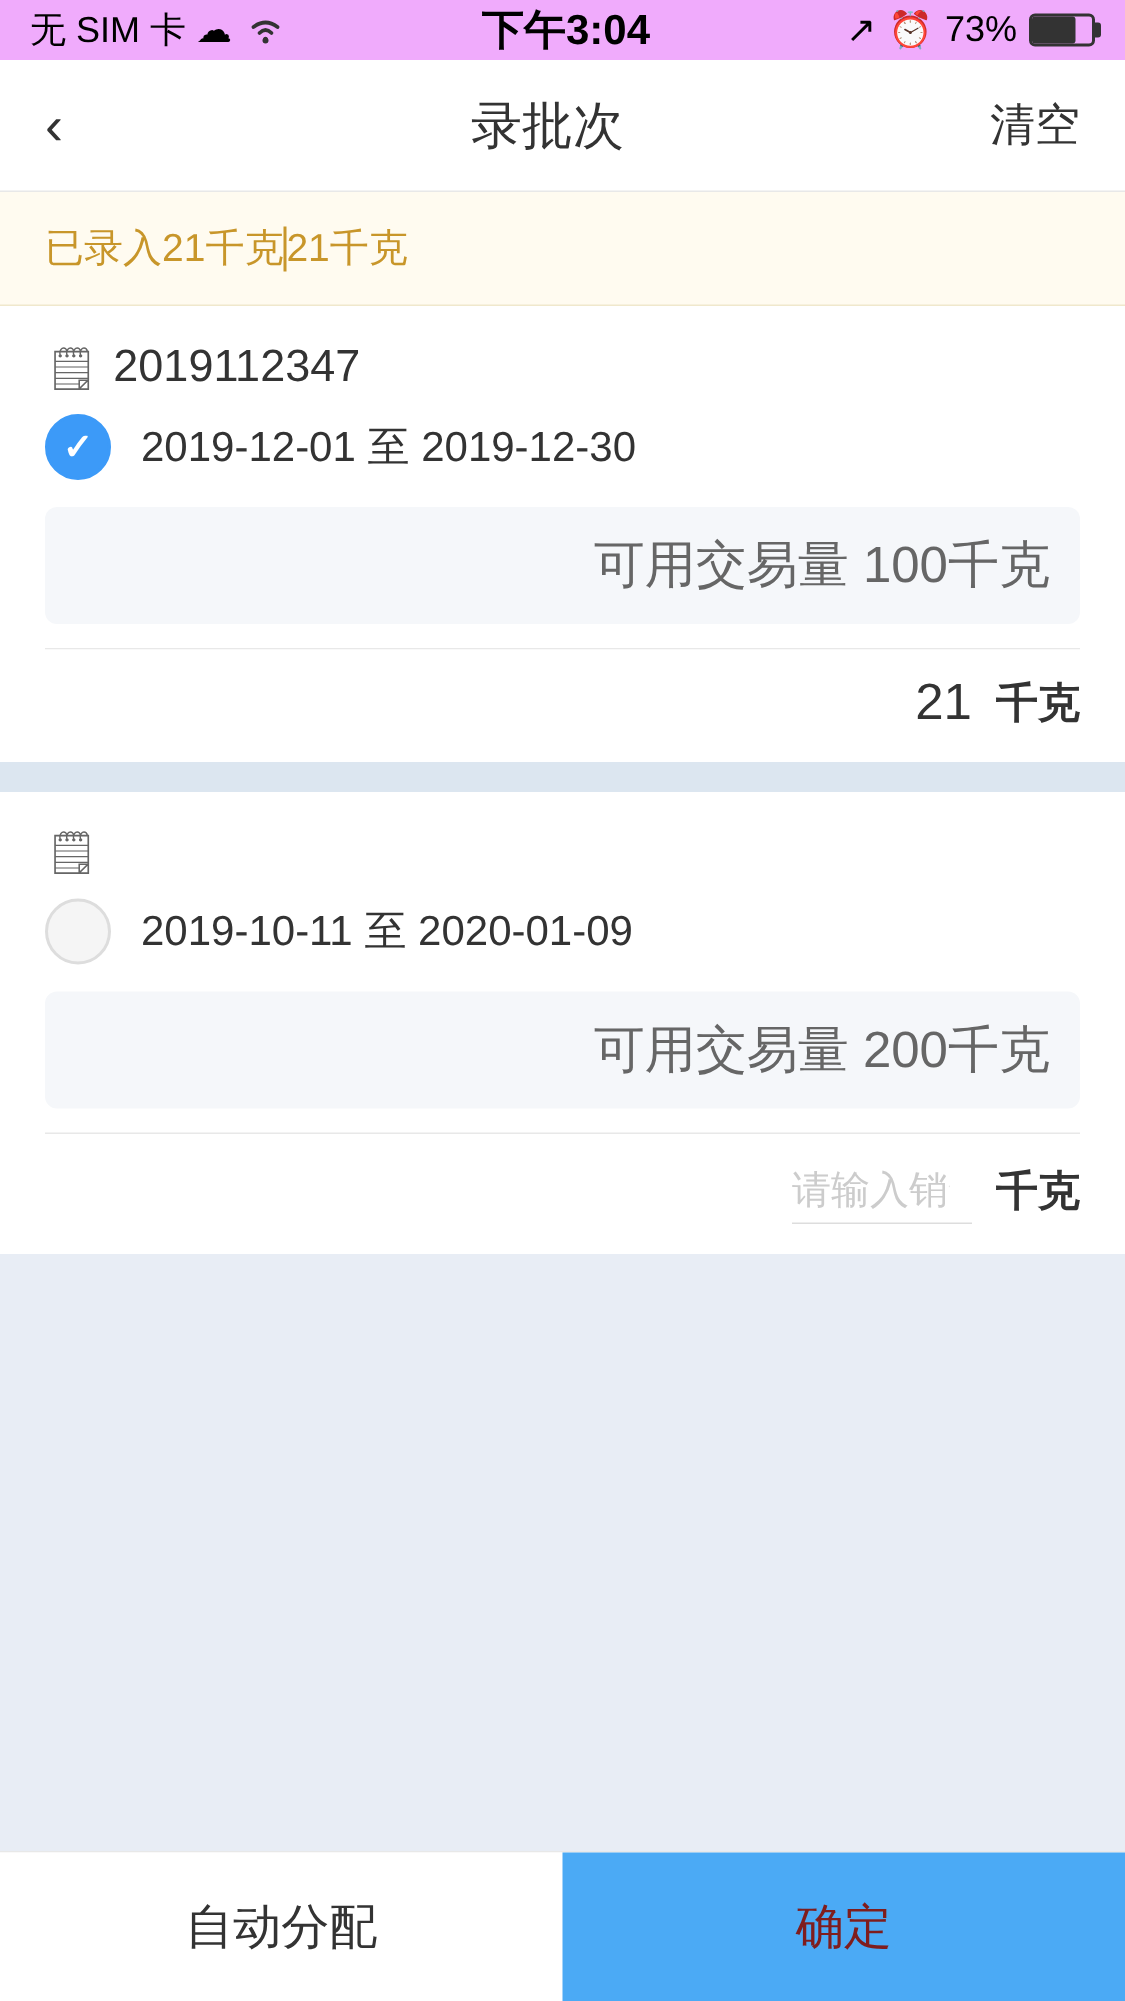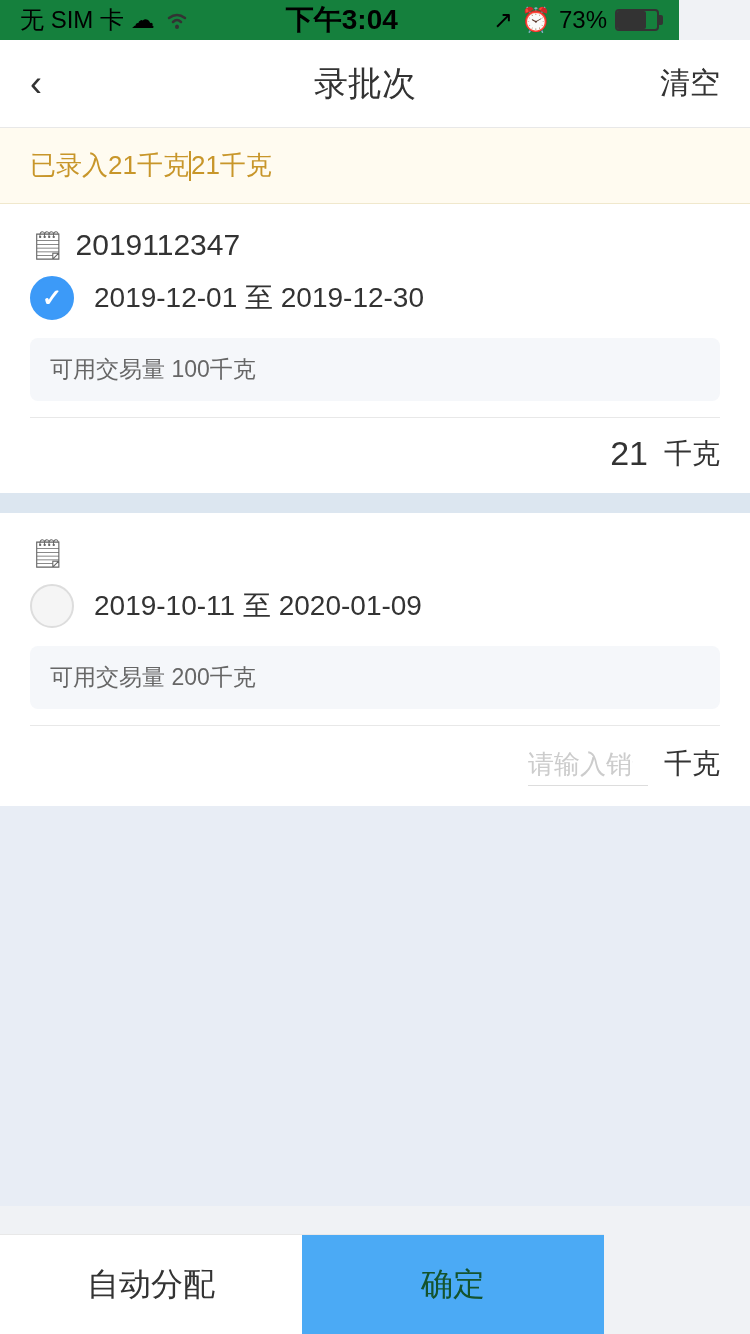--- a/index.html
+++ b/index.html
@@ -9,23 +9,23 @@
       width: 750px;
       min-height: 1334px;
       background: #f0f2f5;
       font-size: 28px;
       position: relative;
       overflow-x: hidden;
     }
 
     
     .status-bar {
-      width: 679px;
+      width: 750px;
       height: 40px;
-      background: #15803d;
+      background: #f0abfc;
       display: flex;
       align-items: center;
       justify-content: space-between;
       padding: 0 20px;
       font-size: 24px;
       font-weight: 500;
     }
     .status-left {
       display: flex;
       align-items: center;
@@ -168,22 +168,23 @@
     }
     .batch-item-date {
       font-size: 28px;
       color: #333;
     }
     .batch-item-avail {
       margin: 8px 30px 16px 30px;
       background: #f5f7fa;
       border-radius: 8px;
       padding: 16px 20px;
-      font-size: 23px;
+      font-size: 34px;
       color: #666;
+      text-align: right;
     }
 
     
     .quantity-row {
       display: flex;
       align-items: center;
       justify-content: flex-end;
       padding: 16px 30px 20px 30px;
       gap: 16px;
       background: #fff;
@@ -199,20 +200,21 @@
       background: transparent;
       padding-bottom: 4px;
     }
     .quantity-input::placeholder {
       color: #ccc;
       font-size: 26px;
     }
     .quantity-unit {
       font-size: 28px;
       color: #333;
+      font-weight: bold;
     }
     .quantity-value {
       font-size: 34px;
       color: #333;
       font-weight: 500;
     }
 
     
     .h-divider {
       height: 1px;
@@ -231,21 +233,21 @@
       background: #e8edf5;
       flex: 1;
       min-height: 400px;
     }
 
     
     .bottom-bar {
       position: fixed;
       bottom: 0;
       left: 0;
-      width: 604px;
+      width: 750px;
       height: 100px;
       display: flex;
       background: #fff;
       border-top: 1px solid #e8e8e8;
     }
     .btn-auto {
       flex: 1;
       display: flex;
       align-items: center;
       justify-content: center;
@@ -254,21 +256,21 @@
       background: #fff;
       border: none;
       cursor: pointer;
     }
     .btn-confirm {
       flex: 1;
       display: flex;
       align-items: center;
       justify-content: center;
       font-size: 32px;
-      color: #14532d;
+      color: #7f1d1d;
       background: #4baaf5;
       border: none;
       cursor: pointer;
     }
 
     .content-area {
       padding-bottom: 100px;
     }
   </style>
 </head>

